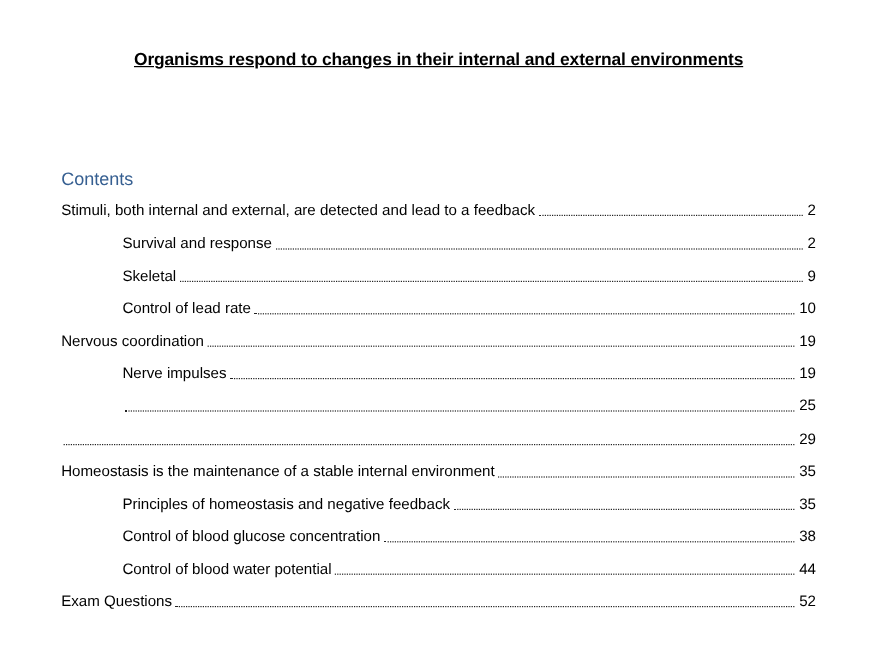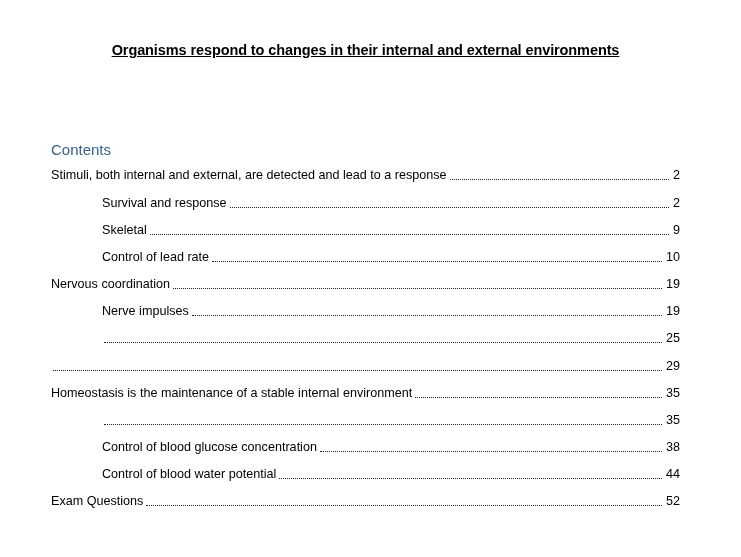--- a/index.html
+++ b/index.html
@@ -78,21 +78,21 @@
   </style>
 </head>
 <body>
 
 <div class="doc-title">Organisms respond to changes in their internal and external environments</div>
 
 <div class="toc-heading">Contents</div>
 
 <div class="toc">
   <div class="toc-row level-1" style="top:0px">
-    <span class="toc-label">Stimuli, both internal and external, are detected and lead to a response</span>
+    <span class="toc-label">Stimuli, both internal and external, are detected and lead to a feedback</span>
     <span class="toc-leader"></span>
     <span class="toc-page">2</span>
   </div>
   <div class="toc-row level-2" style="top:28px">
     <span class="toc-label">Survival and response</span>
     <span class="toc-leader"></span>
     <span class="toc-page">2</span>
   </div>
   <div class="toc-row level-2" style="top:55px">
     <span class="toc-label">Skeletal</span>
@@ -121,20 +121,21 @@
   <div class="toc-row level-1" style="top:191px">
     <span class="toc-leader"></span>
     <span class="toc-page">29</span>
   </div>
   <div class="toc-row level-1" style="top:218px">
     <span class="toc-label">Homeostasis is the maintenance of a stable internal environment</span>
     <span class="toc-leader"></span>
     <span class="toc-page">35</span>
   </div>
   <div class="toc-row level-2" style="top:245px">
+    <span class="toc-label">Principles of homeostasis and negative feedback</span>
     <span class="toc-leader"></span>
     <span class="toc-page">35</span>
   </div>
   <div class="toc-row level-2" style="top:272px">
     <span class="toc-label">Control of blood glucose concentration</span>
     <span class="toc-leader"></span>
     <span class="toc-page">38</span>
   </div>
   <div class="toc-row level-2" style="top:299px">
     <span class="toc-label">Control of blood water potential</span>

